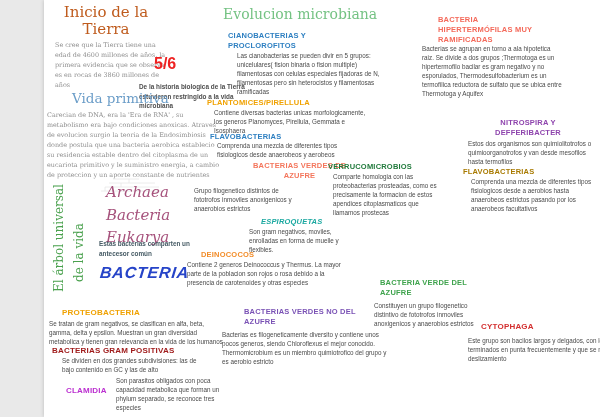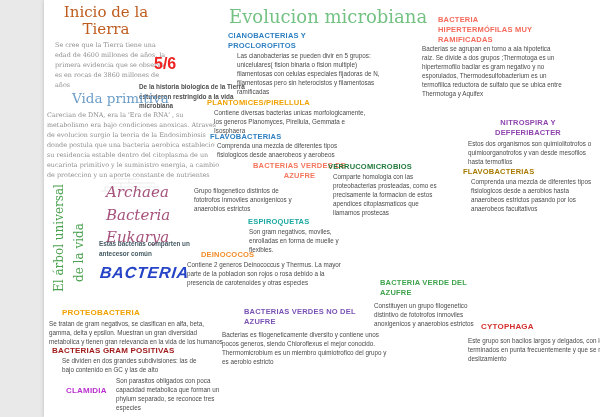--- a/index.html
+++ b/index.html
@@ -107,35 +107,35 @@
 
   <div class="block h c-amber" style="left:18px;top:308px;font-size:8px;">PROTEOBACTERIA</div>
   <div class="block b" style="left:5px;top:320px;width:174px;">Se tratan de gram negativos, se clasifican en alfa, beta, gamma, delta y epsilon. Muestran un gran diversidad metabolica y tienen gran relevancia en la vida de los humanos</div>
 
   <div class="block h c-darkred" style="left:8px;top:346px;font-size:8px;">BACTERIAS GRAM POSITIVAS</div>
   <div class="block b" style="left:18px;top:357px;width:145px;">Se dividen en dos grandes subdivisiones: las de bajo contenido en GC y las de alto</div>
 
   <div class="block h c-magenta" style="left:22px;top:386px;font-size:8px;">CLAMIDIA</div>
   <div class="block b" style="left:72px;top:377px;width:108px;">Son parasitos obligados con poca capacidad metabolica que forman un phylum separado, se reconoce tres especies</div>
 
-  <div class="block serif c-titlegreen" style="left:185px;top:6px;font-size:18px;">Evolucion microbiana</div>
+  <div class="block serif c-titlegreen" style="left:179px;top:6px;font-size:14px;">Evolucion microbiana</div>
 
   <div class="block h c-blue" style="left:184px;top:31px;width:112px;">CIANOBACTERIAS Y PROCLOROFITOS</div>
   <div class="block b" style="left:193px;top:52px;width:150px;">Las cianobacterias se pueden divir en 5 grupos: unicelulares( fision binaria o fision multiple) filamentosas con celulas especiales fijadoras de N, filamentosas pero sin heterocistos y filamentosas ramificadas</div>
 
   <div class="block h c-amber" style="left:163px;top:98px;">PLANTOMICES/PIRELLULA</div>
   <div class="block b" style="left:170px;top:109px;width:152px;">Contiene diversas bacterias unicas morfologicamente, los generos Planomyces, Pirellula, Gemmata e Isosphaera</div>
 
   <div class="block h c-blue" style="left:166px;top:132px;">FLAVOBACTERIAS</div>
   <div class="block b" style="left:173px;top:142px;width:145px;">Comprenda una mezcla de diferentes tipos fisiologicos desde anaerobeos y aerobeos</div>
 
   <div class="block h c-salmon center" style="left:203px;top:161px;width:105px;">BACTERIAS VERDES DE AZUFRE</div>
   <div class="block b" style="left:150px;top:187px;width:110px;">Grupo filogenetico distintos de fototrofos inmoviles anoxigenicos y anaerobios estrictos</div>
 
-  <div class="block h c-teal" style="left:204px;top:217px;">ESPIROQUETAS</div>
+  <div class="block h c-teal" style="left:217px;top:217px;font-style:italic;">ESPIROQUETAS</div>
   <div class="block b" style="left:205px;top:228px;width:105px;">Son gram negativos, moviles, enrolladas en forma de muelle y flexibles.</div>
 
   <div class="block h c-orange" style="left:133px;top:250px;padding-left:24px;">DEINOCOCOS</div>
   <div class="block b" style="left:143px;top:261px;width:154px;">Contiene 2 generos Deinococcus y Thermus. La mayor parte de la poblacion son rojos o rosa debido a la presencia de carotenoides y otras especies</div>
 
   <div class="block h c-violet" style="left:200px;top:307px;width:112px;">BACTERIAS VERDES NO DEL AZUFRE</div>
   <div class="block b" style="left:178px;top:331px;width:168px;">Bacterias es filogeneticamente diversito y contiene unos pocos generos, siendo Chloroflexus el mejor conocido. Thermomicrobium es un miembro quimiotrofico del grupo y es aerobio estricto</div>
 
   <div class="block h c-dgreen" style="left:284px;top:162px;">VERRUCOMICROBIOS</div>
   <div class="block b" style="left:289px;top:173px;width:110px;">Comparte homologia con las proteobacterias prosteadas, como es precisamente la formacion de estos apendices citoplasmaticos que llamamos prostecas</div>

